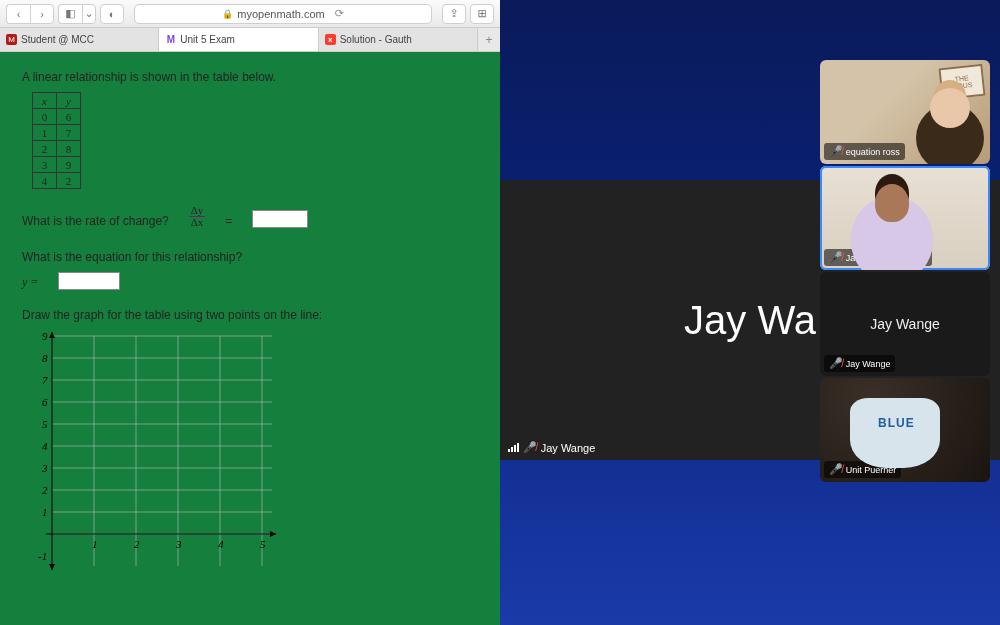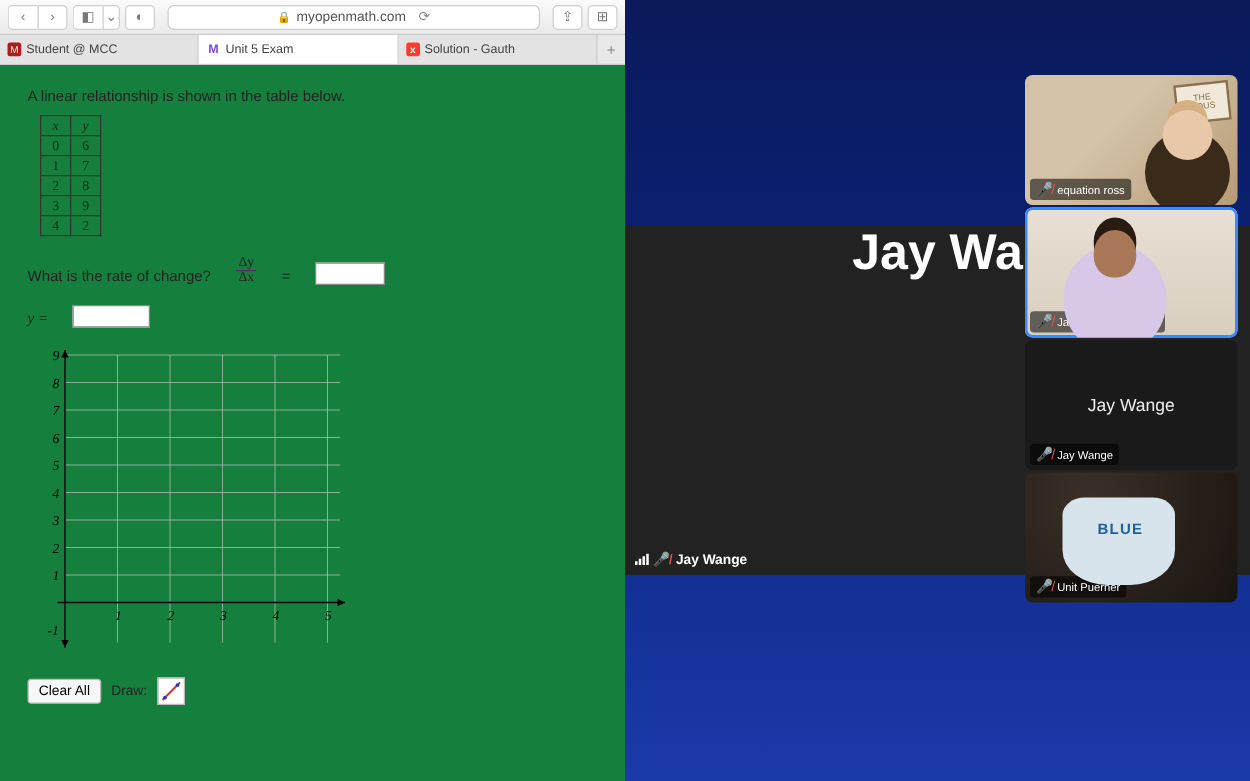--- a/index.html
+++ b/index.html
@@ -29,21 +29,21 @@
 .answer-box { width: 56px; height: 18px; border: 1px solid #888; background: #fff; }
 .answer-box.sm { width: 62px; }
 .eq-label { font-family: 'Times New Roman', serif; font-style: italic; }
 .graph-area { margin-top: 8px; }
 svg.graph { display: block; }
 .graph-btns { display: flex; align-items: center; gap: 8px; margin-top: 6px; }
 .btn-clear { border: 1px solid #bbb; background: #f7f7f7; font-size: 11px; padding: 3px 8px; border-radius: 3px; }
 .draw-label { font-size: 11px; }
 .draw-swatch { width: 22px; height: 22px; border: 1px solid #bbb; background: #fff; display: flex; align-items: center; justify-content: center; }
 .right-pane { width: 500px; height: 625px; background: linear-gradient(180deg,#0a1a5a 0%, #0a2070 30%, #0f2a8a 60%, #1a3aa8 100%); position: relative; overflow: hidden; }
-.speaker-area { position: absolute; left: 0; top: 180px; width: 500px; height: 280px; background: #222; display: flex; justify-content: center; color: #fff; font-size: 40px; font-weight: 700; }
+.speaker-area { position: absolute; left: 0; top: 180px; width: 500px; height: 280px; background: #222; display: flex; align-items: center; justify-content: center; color: #fff; font-size: 40px; font-weight: 400; }
 .speaker-label { position: absolute; left: 8px; bottom: 6px; font-size: 11px; display: flex; align-items: center; gap: 4px; }
 .sig { display: inline-flex; align-items: flex-end; gap: 1px; }
 .sig span { width: 2px; background: #fff; }
 .sig span:nth-child(1){height:3px}.sig span:nth-child(2){height:5px}.sig span:nth-child(3){height:7px}.sig span:nth-child(4){height:9px}
 .mic-muted { color: #ff4d4d; font-size: 11px; }
 .thumbs { position: absolute; right: 10px; top: 60px; width: 170px; display: flex; flex-direction: column; gap: 2px; }
 .thumb { width: 170px; height: 104px; background: #333; border-radius: 6px; position: relative; overflow: hidden; }
 .thumb .label { position: absolute; left: 4px; bottom: 4px; background: rgba(0,0,0,0.55); color: #fff; font-size: 9px; padding: 2px 5px; border-radius: 3px; display: flex; align-items: center; gap: 3px; }
 .thumb.noimg { background: #1a1a1a; display: flex; align-items: center; justify-content: center; color: #eee; font-size: 14px; }
 .p1 { background: linear-gradient(135deg,#d4c3a8 40%, #b89a75 100%); }
@@ -130,25 +130,27 @@
     <div class="qline">
       <span>What is the rate of change?</span>
       <span class="frac">
         <span class="num">Δy</span>
         <span>Δx</span>
       </span>
       <span>=</span>
       <input class="answer-box" style="">
     </div>
 
+    <div class="prompt" style="margin-top:22px">What is the equation for this relationship?</div>
     <div class="qline" style="margin-top:4px">
       <span class="eq-label">y =</span>
       <input class="answer-box sm" style="">
     </div>
 
+    <div class="prompt" style="margin-top:18px">Draw the graph for the table using two points on the line:</div>
 
     <div class="graph-area">
       <svg class="graph" width="260" height="258">
         <g transform="translate(30,6)">
           <g stroke="#bbb" stroke-width="0.6">
             <line x1="0" y1="0" x2="220" y2="0"></line>
               <line x1="0" y1="22" x2="220" y2="22"></line>
               <line x1="0" y1="44" x2="220" y2="44"></line>
               <line x1="0" y1="66" x2="220" y2="66"></line>
               <line x1="0" y1="88" x2="220" y2="88"></line>
@@ -183,31 +185,20 @@
             <text x="40" y="212">1</text>
               <text x="82" y="212">2</text>
               <text x="124" y="212">3</text>
               <text x="166" y="212">4</text>
               <text x="208" y="212">5</text>
           </g>
         </g>
       </svg>
     </div>
 
-    <div class="graph-btns">
-      <button class="btn-clear">Clear All</button>
-      <span class="draw-label">Draw:</span>
-      <div class="draw-swatch">
-        <svg width="18" height="18">
-            <line x1="2" y1="16" x2="16" y2="2" stroke="#c33" stroke-width="1.5"></line>
-            <circle cx="4" cy="14" r="1.5" fill="#33c"></circle>
-            <circle cx="14" cy="4" r="1.5" fill="#33c"></circle>
-          </svg>
-      </div>
-    </div>
   </div>
 </div>
 
 <div class="right-pane">
   <div class="speaker-area">
     <span>Jay Wa</span>
     <div class="speaker-label">
       <span class="sig">
           <span></span>
           <span></span>

